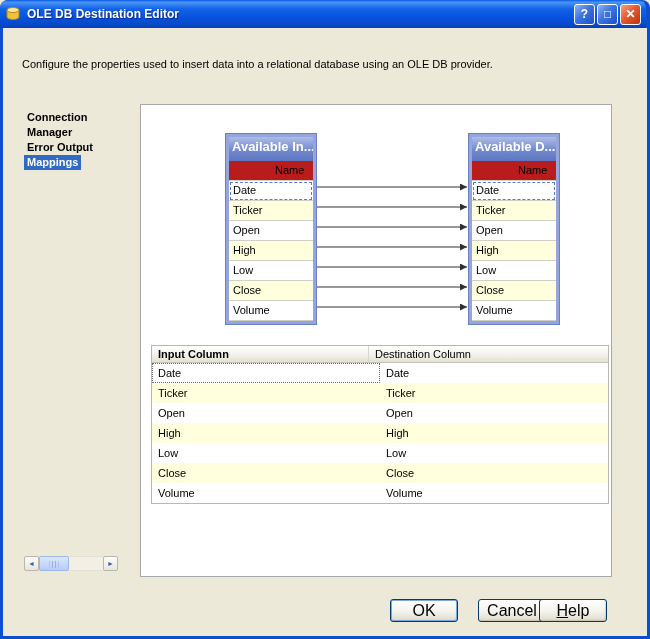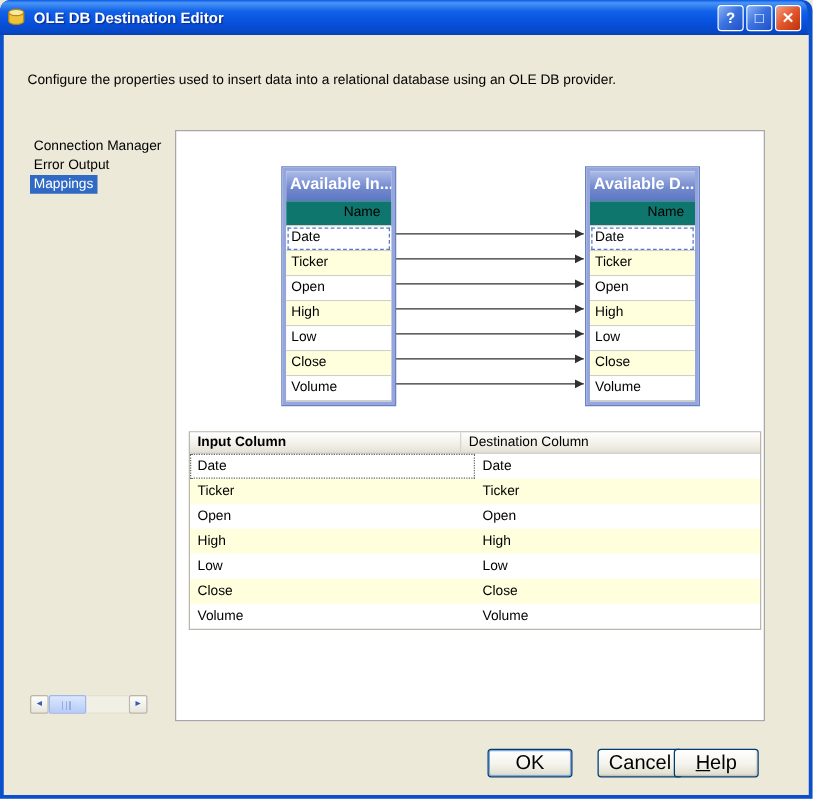--- a/index.html
+++ b/index.html
@@ -22,38 +22,38 @@
   .tb.blue { background:linear-gradient(135deg,#8FB4F4 0%,#3D74E0 45%,#1E50C8 100%); }
   .tb.red  { background:linear-gradient(135deg,#F3A183 0%,#E55B31 45%,#BE3009 100%); }
 
   
   .client { position:absolute; top:28px; left:3px; right:3px; bottom:3px; background:#ECE9D8; }
   .description { position:absolute; left:19px; top:18px; width:600px; font-size:11px; color:#000;margin-top:12px; }
 
   
   .sidebar { position:absolute; left:21px; top:82px; width:114px; font-size:11px; }
   .side-item { line-height:15px; }
-  .side-item span { padding:0 3px; display:inline-block; }
+  .side-item span { padding:0 3px; display:inline-block;font-weight:bold; }
   .side-item.selected span { background:#316AC5; color:#fff; }
 
   
   .panel { position:absolute; left:137px; top:76px; width:472px; height:473px;
     background:#fff; border:1px solid #A7A6AA; }
 
   .connectors { position:absolute; left:0; top:0; width:470px; height:230px; z-index:1; }
 
   .colbox { position:absolute; width:90px; top:29px; background:#fff;
     border:3px solid #94A6DB; box-shadow:0 0 0 1px #6B80C0; z-index:2; }
   .colbox.src { left:85px; } .colbox.dst { left:328px; }
   .colbox-title { height:24px; line-height:20px;
     background:linear-gradient(180deg,#ADBCE8 0%,#7289CD 55%,#5C76C2 100%);
     color:#fff; font-size:13px; font-weight:bold; padding:0 3px; white-space:nowrap; overflow:hidden; }
   .cbrow { height:20px; line-height:19px; font-size:11px; padding:0 4px;
     border-bottom:1px solid #CFCFC7; overflow:hidden; }
-  .cbrow.hdr { background:#0f766e;padding-left:46px; }
+  .cbrow.hdr { background:#b91c1c;padding-left:46px; }
   .cbrow.w { background:#FFFFFF; }
   .cbrow.y { background:#FFFFDE; }
   .cbrow.sel { outline:1px dashed #5A79C8; outline-offset:-2px; }
 
   
   .grid { position:absolute; left:10px; top:240px; width:458px;
     border:1px solid #BAB7AC; background:#fff; font-size:11px; z-index:2; }
   .grid-head { display:flex; height:17px;
     background:linear-gradient(180deg,#FFFFFF,#EFEDE3 70%,#E2DFD2);
     border-bottom:1px solid #C6C3B8; }

